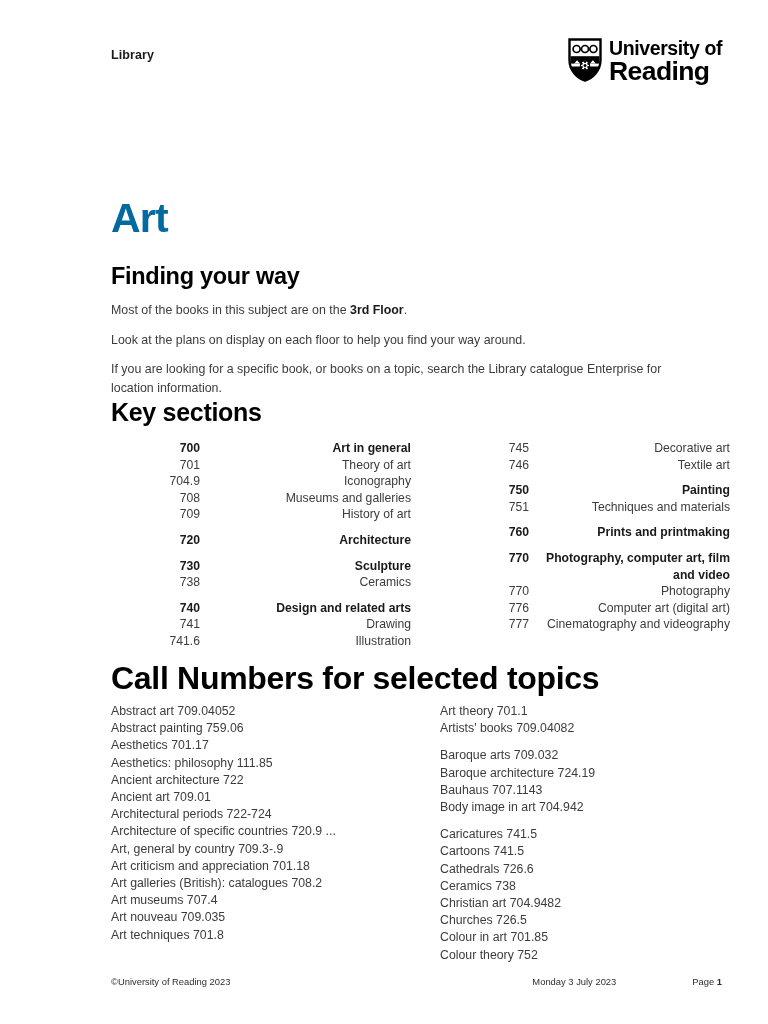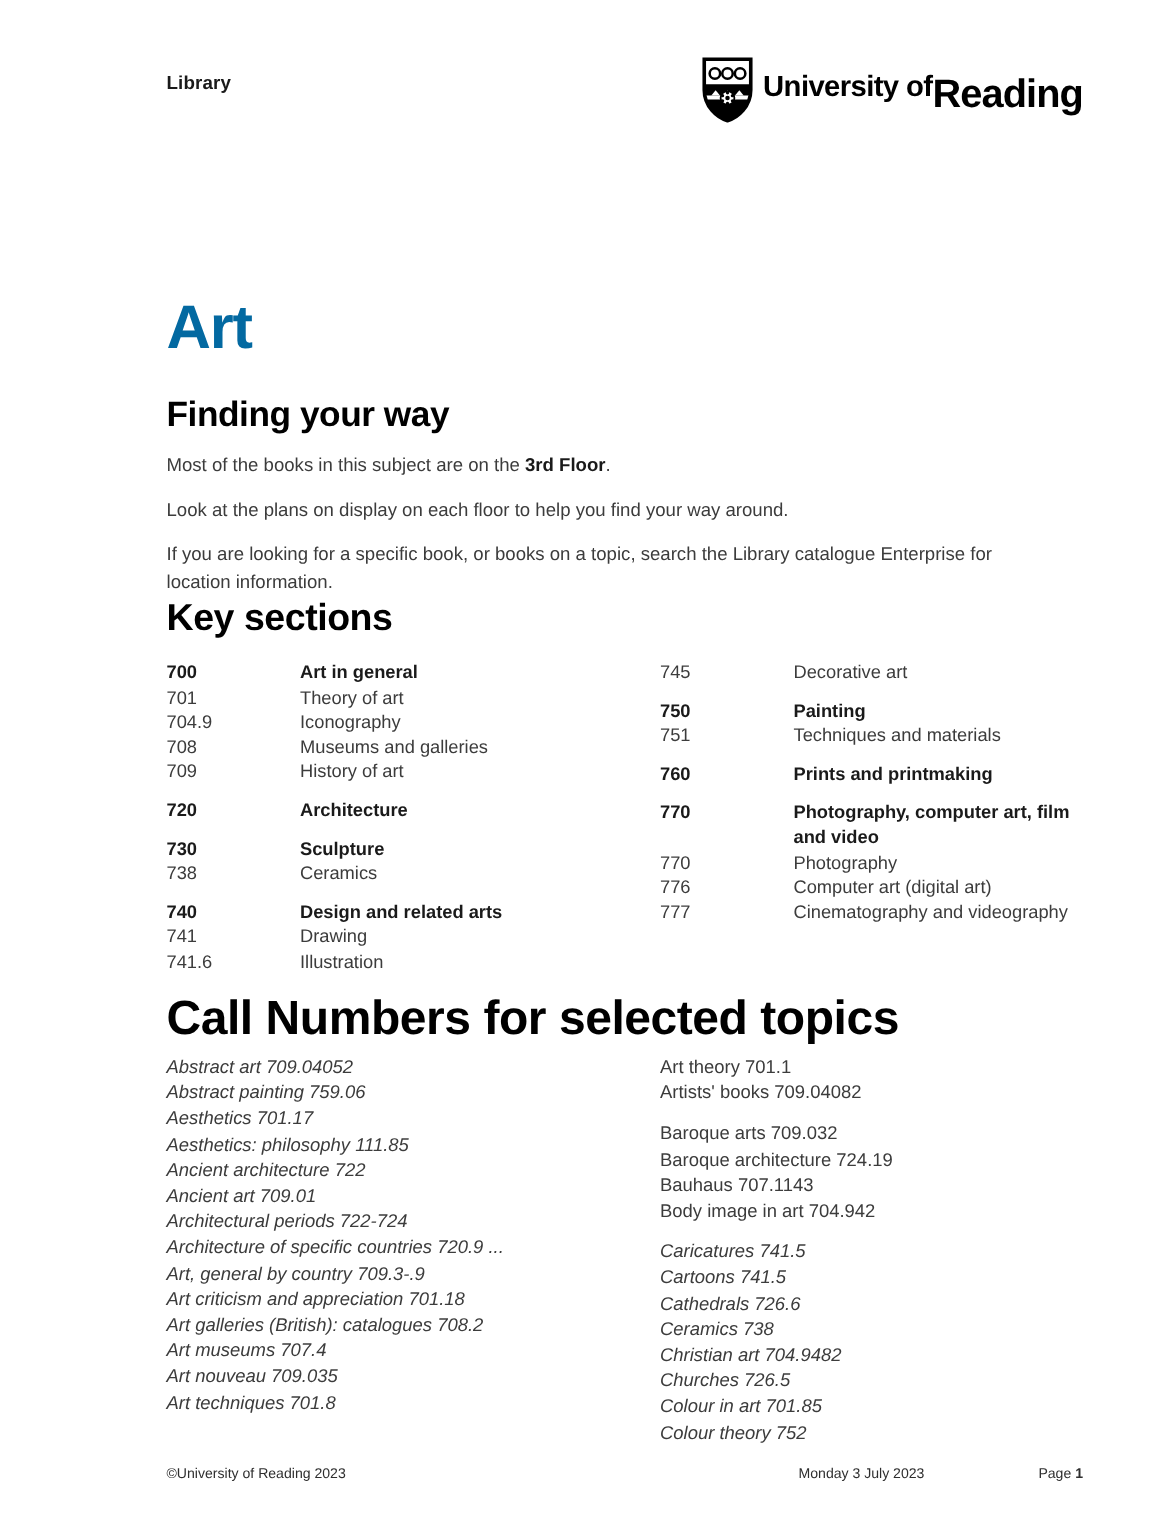--- a/index.html
+++ b/index.html
@@ -47,21 +47,21 @@
   .logo {
     display: flex;
     align-items: center;
     gap: 7px;
   }
 
   .logo-shield { display: block; }
 
   .logo-wordmark {
     display: flex;
-    flex-direction: row;
+    flex-direction: column;
     line-height: 0.98;
     color: #000000;
   }
   .logo-line1 {
     font-size: 19.5px;
     font-weight: bold;
     letter-spacing: -0.4px;
   }
   .logo-line2 {
     font-size: 26.5px;
@@ -116,20 +116,21 @@
     color: #3c3c3c;
   }
   .intro p { margin-bottom: 11px; }
   .intro p:last-child { margin-bottom: 0; }
   .intro b { font-weight: bold; color: #1a1a1a; }
 
   
   .keysec {
     position: absolute;
     top: 440px;
+    text-align: right;
   }
   .keysec-left  { left: 111px; width: 300px; }
   .keysec-right { left: 440px; width: 290px; }
 
   .ks-group { margin-bottom: 9px; }
   .ks-group:last-child { margin-bottom: 0; }
 
   .ks-row {
     display: flex;
     font-size: 12.2px;
@@ -144,21 +145,21 @@
 
   
   .calls {
     position: absolute;
     top: 703px;
   }
   .calls-left  { left: 111px; width: 320px; }
   .calls-right { left: 440px; width: 290px; }
 
   .call-group { margin-bottom: 10px; }
-  .call-group:last-child { margin-bottom: 0; font-style: italic; }
+  .call-group:last-child { margin-bottom: 0; }
 
   .call-item {
     font-size: 12.3px;
     line-height: 17.2px;
     color: #3c3c3c;
     white-space: nowrap;
   }
 
   
   .footer {
@@ -282,20 +283,24 @@
           <div class="ks-num">741.6</div>
           <div class="ks-label">Illustration</div>
         </div>
       </div>
     </div>
   <div class="keysec keysec-right" id="ks-right">
       <div class="ks-group">
         <div class="ks-row">
           <div class="ks-num">745</div>
           <div class="ks-label">Decorative art</div>
+        </div>
+        <div class="ks-row">
+          <div class="ks-num">746</div>
+          <div class="ks-label">Textile art</div>
         </div>
       </div>
       <div class="ks-group">
         <div class="ks-row head">
           <div class="ks-num">750</div>
           <div class="ks-label">Painting</div>
         </div>
         <div class="ks-row">
           <div class="ks-num">751</div>
           <div class="ks-label">Techniques and materials</div>

